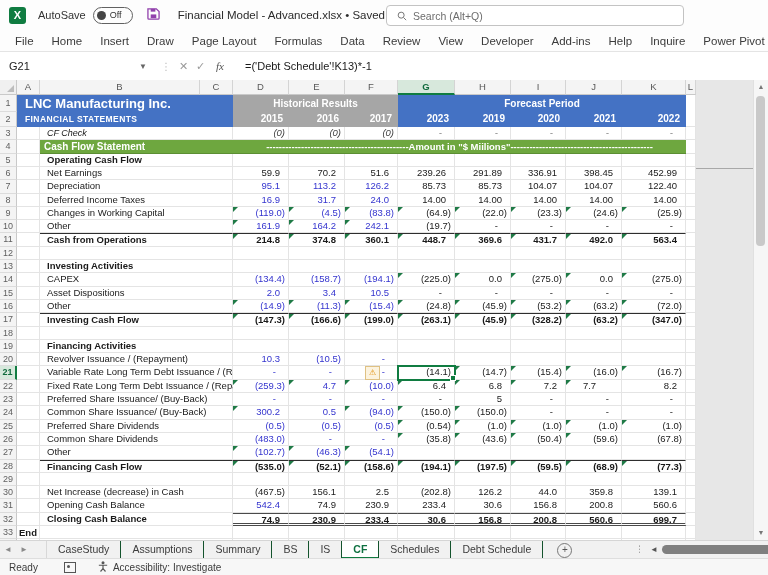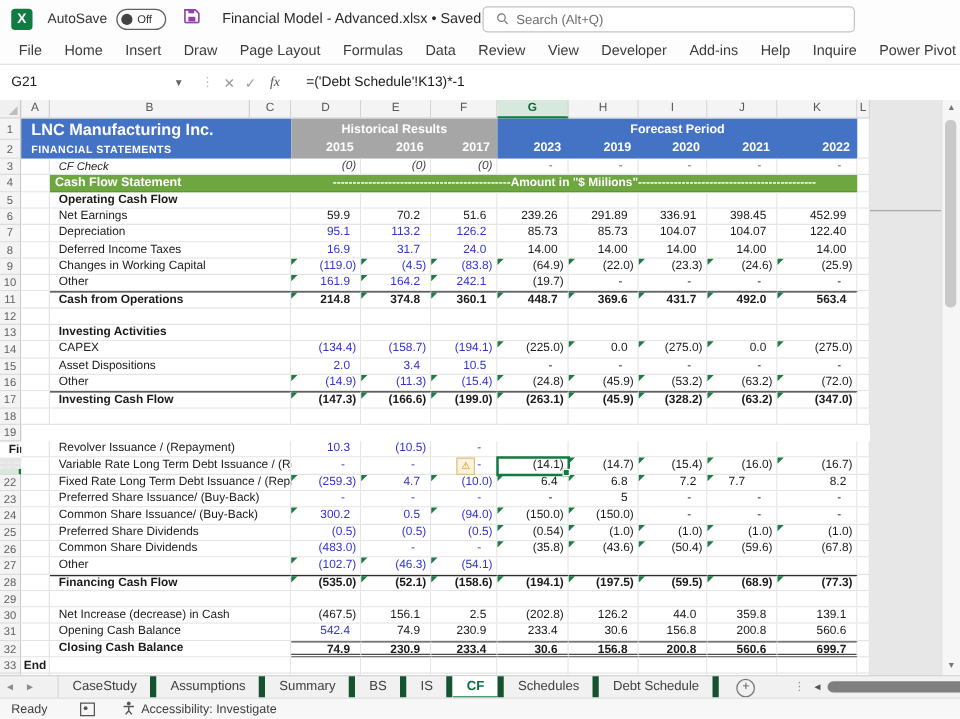--- a/index.html
+++ b/index.html
@@ -77,21 +77,21 @@
   
   #vscroll{position:absolute;right:0;top:0;width:14px;height:460px;background:#f6f6f6;border-left:1px solid #e0e0e0;}
   #vscroll .arr{display:block;text-align:center;font-size:7px;color:#777;height:14px;line-height:14px;}
   #vthumb{position:absolute;left:2px;top:16px;width:9px;height:150px;background:#c9c9c9;border-radius:4px;}
   #vscroll .arr.dn{position:absolute;bottom:0;width:100%;}
   #freezeline{position:absolute;left:696px;top:88px;width:58px;height:1px;background:#a8a8a8;}
   
   #tabstrip{position:absolute;left:0;top:540px;width:768px;height:18px;background:#f1f1f1;border-top:1px solid #d5d5d5;
             display:flex;align-items:stretch;font-size:10.5px;color:#3c3c3c;}
   .tabnav{width:16px;text-align:center;line-height:17px;color:#8a8a8a;font-size:8px;}
-  .sheettab{padding:0 11px;line-height:17px;white-space:nowrap;border-right:5px solid #14532d;}
+  .sheettab{padding:0 11px;line-height:17px;white-space:nowrap;border-right:1px solid #14532d;}
   .sheettab.first{border-left:1px solid #d8d8d8;margin-left:14px;}
   .sheettab.active{background:#fff;color:#0e7040;font-weight:bold;box-shadow:inset 0 -2px 0 #107C41;}
   .addsheet{width:13px;height:13px;border:1px solid #777;border-radius:50%;margin:2px 0 0 14px;text-align:center;
             line-height:11px;font-size:10px;color:#555;}
   .tab-spacer{flex:1;}
   .dots{color:#888;line-height:17px;font-size:9px;margin-right:6px;}
   .hs-arrow{color:#555;font-size:8px;line-height:17px;margin-right:4px;}
   #hthumb{width:106px;height:9px;background:#7f7f7f;border-radius:5px 0 0 5px;margin-top:4px;}
   
   #statusbar{position:absolute;left:0;top:558px;width:768px;height:17px;background:#f7f7f7;border-top:1px solid #dedede;
@@ -417,21 +417,21 @@
         <div class="cell num" style="width: 56px; line-height: 12.3px; padding-right: 0px;"></div>
         <div class="cell num" style="width: 56px; line-height: 12.3px; padding-right: 0px;"></div>
         <div class="cell num" style="width: 53px; line-height: 12.3px; padding-right: 0px;"></div>
         <div class="cell num" style="width: 57px; line-height: 12.3px; padding-right: 0px;"></div>
         <div class="cell num" style="width: 56px; line-height: 12.3px; padding-right: 0px;"></div>
         <div class="cell num" style="width: 55px; line-height: 12.3px; padding-right: 0px;"></div>
         <div class="cell num" style="width: 56px; line-height: 12.3px; padding-right: 0px;"></div>
         <div class="cell num" style="width: 64px; line-height: 12.3px; padding-right: 0px;"></div>
         <div class="cell" style="width: 10px;"></div>
       </div>
-      <div class="row" style="height: 13.3px; flex-direction: column;">
+      <div class="row" style="height: 13.3px;">
         <div class="gut" style="height: 13.3px; line-height: 13.3px;">19</div>
         <div class="cell" style="width: 23px;"></div>
         <div class="cell lblcell bold" style="width: 193px; line-height: 12.3px;">Financing Activities</div>
         <div class="cell num" style="width: 56px; line-height: 12.3px; padding-right: 0px;"></div>
         <div class="cell num" style="width: 56px; line-height: 12.3px; padding-right: 0px;"></div>
         <div class="cell num" style="width: 53px; line-height: 12.3px; padding-right: 0px;"></div>
         <div class="cell num" style="width: 57px; line-height: 12.3px; padding-right: 0px;"></div>
         <div class="cell num" style="width: 56px; line-height: 12.3px; padding-right: 0px;"></div>
         <div class="cell num" style="width: 55px; line-height: 12.3px; padding-right: 0px;"></div>
         <div class="cell num" style="width: 56px; line-height: 12.3px; padding-right: 0px;"></div>

